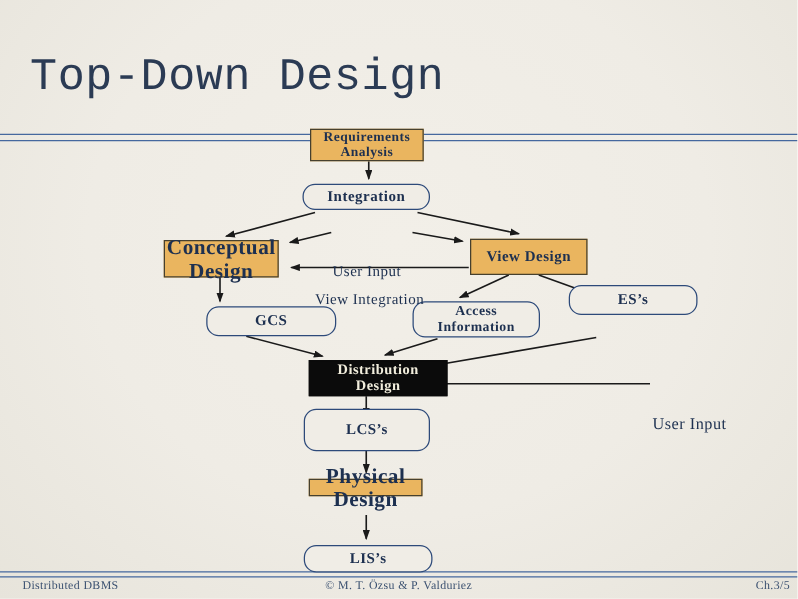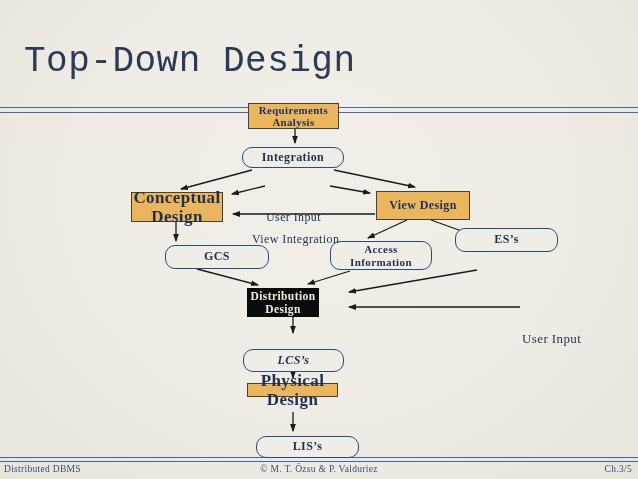--- a/index.html
+++ b/index.html
@@ -53,21 +53,21 @@
     position:absolute;
     color:#1d3050;font-size:12px;letter-spacing:0.4px;
     white-space:nowrap;
     margin-top:32px;
   }
   .footer-text{
     position:absolute;top:464px;
     font-size:9.5px;color:#3a5070;letter-spacing:0.3px;
     white-space:nowrap;
   }
-  .footer-left{left:4px;text-align:right;}
+  .footer-left{left:18px;text-align:right;}
   .footer-center{left:0;width:638px;text-align:center;}
   .footer-right{right:6px;}
 </style>
 </head>
 <body>
 
 <div class="slide">
 
   <div class="title">Top-Down Design</div>
 
@@ -110,29 +110,29 @@
 
   <div class="node node-process" style="left:376px;top:191px;width:94px;height:29px;font-size:12px;">View Design</div>
 
   <div class="node node-artifact" style="left:125px;top:245px;width:104px;height:24px;margin-left:40px;">GCS</div>
 
   <div class="node node-artifact" style="left:314px;top:241px;width:102px;height:29px;font-size:11px;margin-left:16px;">Access
 Information</div>
 
   <div class="node node-artifact" style="left:455px;top:228px;width:103px;height:24px;">ES’s</div>
 
-  <div class="node node-dark" style="left:247px;top:288px;width:72px;height:29px;">Distribution
+  <div class="node node-dark" style="left:247px;top:288px;width:111px;height:29px;">Distribution
 Design</div>
 
-  <div class="node node-artifact" style="left:243px;top:349px;width:101px;height:23px;font-style:italic;">LCS’s</div>
+  <div class="node node-artifact" style="left:243px;top:327px;width:101px;height:34px;">LCS’s</div>
 
   <div class="node node-process" style="left:247px;top:383px;width:91px;height:14px;">Physical
 Design</div>
 
-  <div class="node node-artifact" style="left:256px;top:436px;width:103px;height:22px;">LIS’s</div>
+  <div class="node node-artifact" style="left:243px;top:436px;width:103px;height:22px;">LIS’s</div>
 
   <div class="edge-label" style="left:266px;top:178px;">User Input</div>
 
   <div class="edge-label" style="left:252px;top:200px;">View Integration</div>
 
   <div class="edge-label" style="left:522px;top:299px;font-size:13px;">User Input</div>
 
   <div class="footer-text footer-left">Distributed DBMS</div>
   <div class="footer-text footer-center">© M. T. Özsu &amp; P. Valduriez</div>
   <div class="footer-text footer-right">Ch.3/5</div>

